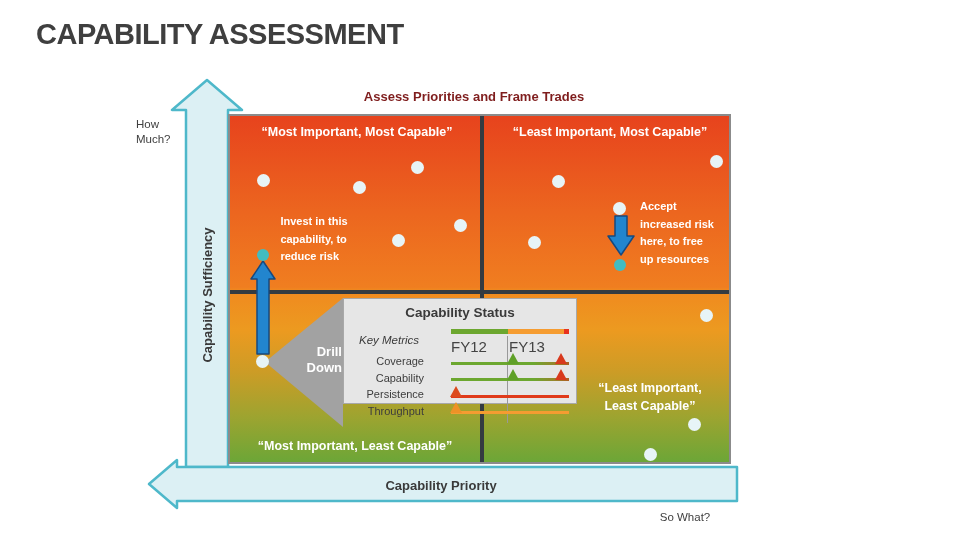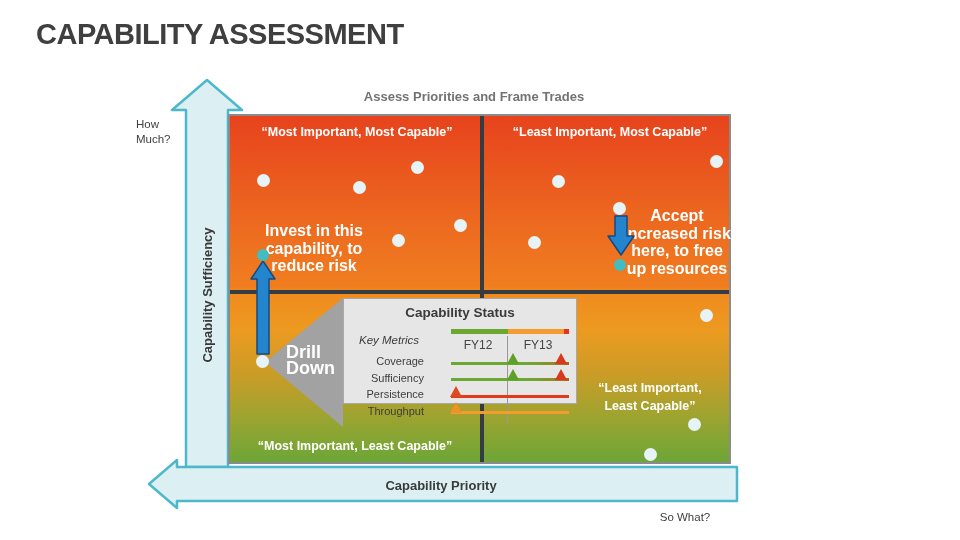--- a/index.html
+++ b/index.html
@@ -1,55 +1,55 @@
 <!DOCTYPE html>
 <html><head>
 <meta charset="utf-8">
 <style>
   html,body{margin:0;padding:0;background:#fff;}
   body{font-family:"Liberation Sans",sans-serif;}
   .slide{position:relative;width:960px;height:540px;background:#ffffff;overflow:hidden;}
   .slide-title{position:absolute;left:36px;top:18px;font-size:29px;font-weight:bold;color:#3f3f3f;letter-spacing:-0.5px;}
-  .chart-header{position:absolute;left:474px;top:89px;transform:translateX(-50%);font-size:13px;font-weight:bold;color:#737373;white-space:nowrap;}
+  .chart-header{position:absolute;left:474px;top:89px;transform:translateX(-50%);font-size:13px;font-weight:bold;color:#7f1d1d;white-space:nowrap;}
   .axis-arrows{position:absolute;left:0;top:0;pointer-events:none;}
   .y-axis-label{position:absolute;left:207px;top:295px;transform:translate(-50%,-50%) rotate(-90deg);font-size:13px;font-weight:bold;color:#3a3a3a;white-space:nowrap;}
   .y-axis-question{position:absolute;left:136px;top:117px;width:56px;text-align:left;font-size:11.5px;color:#404040;line-height:14.5px;}
   .x-axis-label{position:absolute;left:441px;top:478px;transform:translateX(-50%);font-size:13px;font-weight:bold;color:#3a3a3a;white-space:nowrap;}
   .x-axis-question{position:absolute;left:685px;top:479px;transform:translateX(-50%);font-size:11.5px;color:#3f3f3f;white-space:nowrap;margin-top:32px;}
   .chart{position:absolute;left:228px;top:114px;width:503px;height:350px;border:2px solid #8b8b8b;box-sizing:border-box;
     background:linear-gradient(180deg,#e7431d 0%,#ec661f 28%,#f07e20 49.5%,#f08a1f 50.5%,#ec9a20 62%,#cc9c26 74%,#9da430 87%,#6ca637 100%);}
   .mid-h{position:absolute;left:0;top:174px;width:100%;height:4px;background:#343b41;}
   .mid-v{position:absolute;left:250px;top:0;width:4px;height:100%;background:#343b41;}
   .q-label{position:absolute;transform:translateX(-50%);font-size:12.5px;font-weight:bold;color:#ffffff;white-space:nowrap;}
   .q-label-lines{position:absolute;transform:translateX(-50%);font-size:12.5px;font-weight:bold;color:#ffffff;text-align:center;line-height:18px;white-space:nowrap;margin-top:12px;}
-  .annot{position:absolute;transform:translateX(-50%);font-size:16px;font-weight:bold;color:#ffffff;text-align:center;line-height:17.5px;white-space:nowrap;margin-top:9px;}
+  .annot{position:absolute;transform:translateX(-50%);font-size:11px;font-weight:bold;color:#ffffff;line-height:17.5px;white-space:nowrap;}
   .dot{position:absolute;border-radius:50%;}
   .dot.white{width:13px;height:13px;background:#e7f4f7;}
   .dot.teal{width:12px;height:12px;background:#41bcc1;}
   .blue-arrows{position:absolute;left:0;top:0;}
   .status-panel{position:absolute;left:113px;top:182px;width:234px;height:106px;background:#e6e6e6;border:1.5px solid #a8a8a8;box-sizing:border-box;}
   .panel-title{position:absolute;left:0;right:0;top:6px;text-align:center;font-size:13.5px;font-weight:bold;color:#3a3a3a;}
   .key-metrics{position:absolute;left:15px;top:35px;font-size:11.5px;font-style:italic;color:#3a3a3a;}
   .legend-bar{position:absolute;left:107px;top:30px;width:118px;height:5px;display:flex;}
   .legend-bar span{height:100%;}
-  .fy-col{position:absolute;top:39px;font-size:12px;color:#444;text-align:center;}
+  .fy-col{position:absolute;top:39px;font-size:15px;color:#444;text-align:left;}
   .fy12{left:107px;width:54px;}
   .fy13{left:165px;width:58px;}
   .panel-sep{position:absolute;left:163px;top:37px;width:1px;height:87px;background:#999;}
   .metric-label{position:absolute;right:152px;font-size:11px;color:#3d3d3d;white-space:nowrap;}
   .metric-line{position:absolute;height:3px;}
   .line-green{background:linear-gradient(90deg,#6ca72f 0%,#6ca72f 70%,#97852b 88%,#ae5e22 100%);}
   .line-red{background:#e03a1a;}
   .line-orange{background:#f59c31;}
   .tri{position:absolute;width:0;height:0;border-left:6.5px solid transparent;border-right:6.5px solid transparent;border-bottom:11px solid #000;}
   .tri-green{border-bottom-color:#5fa028;}
   .tri-red{border-bottom-color:#d8391d;}
   .tri-redorange{border-bottom-color:#dc4a1e;}
   .tri-orange{border-bottom-color:#ee9227;}
-  .drill-text{position:absolute;left:56px;top:228px;width:56px;text-align:left;font-size:18px;font-weight:bold;color:#ffffff;line-height:16px;}
+  .drill-text{position:absolute;left:56px;top:228px;width:56px;text-align:right;font-size:13px;font-weight:bold;color:#ffffff;line-height:16px;}
   svg{display:block;}
 </style>
 </head>
 <body>
 
 <div class="slide">
 
   <div class="slide-title">CAPABILITY ASSESSMENT</div>
 
   <svg class="axis-arrows" width="960" height="540" viewBox="0 0 960 540">
@@ -110,21 +110,21 @@
           <span style="width: 4.2%; background: rgb(232, 50, 30);"></span>
         </div>
       <div class="fy-col fy12">FY12</div>
       <div class="fy-col fy13">FY13</div>
       <div class="panel-sep"></div>
       <div>
           <div class="metric-label" style="top: 56px;">Coverage</div>
           <div class="metric-line line-green" style="left: 107px; width: 118px; top: 62.5px;"></div>
           <div class="tri tri-green" style="left: 163.04px; top: 53.5px;"></div>
           <div class="tri tri-red" style="left: 211.42px; top: 53.5px;"></div>
-          <div class="metric-label" style="top: 72.5px;">Sufficiency</div>
+          <div class="metric-label" style="top: 72.5px;">Capability</div>
           <div class="metric-line line-green" style="left: 107px; width: 118px; top: 79px;"></div>
           <div class="tri tri-green" style="left: 163.04px; top: 70px;"></div>
           <div class="tri tri-red" style="left: 211.42px; top: 70px;"></div>
           <div class="metric-label" style="top: 89px;">Persistence</div>
           <div class="metric-line line-red" style="left: 107px; width: 118px; top: 95.5px;"></div>
           <div class="tri tri-redorange" style="left: 106.4px; top: 86.5px;"></div>
           <div class="metric-label" style="top: 105.5px;">Throughput</div>
           <div class="metric-line line-orange" style="left: 107px; width: 118px; top: 112px;"></div>
           <div class="tri tri-orange" style="left: 106.4px; top: 103px;"></div>
         </div>

